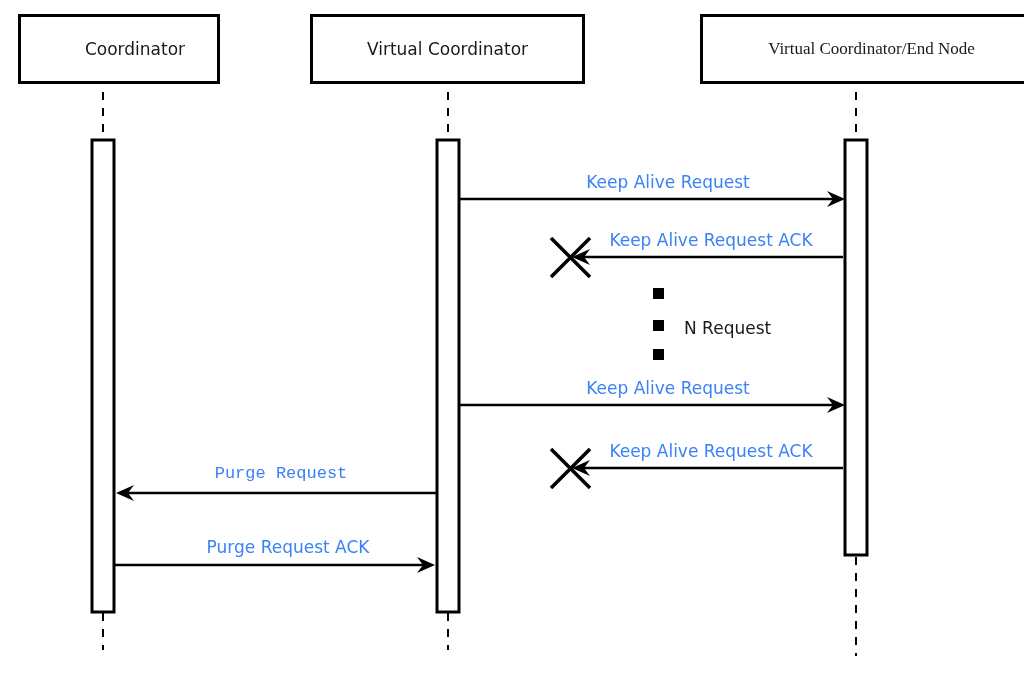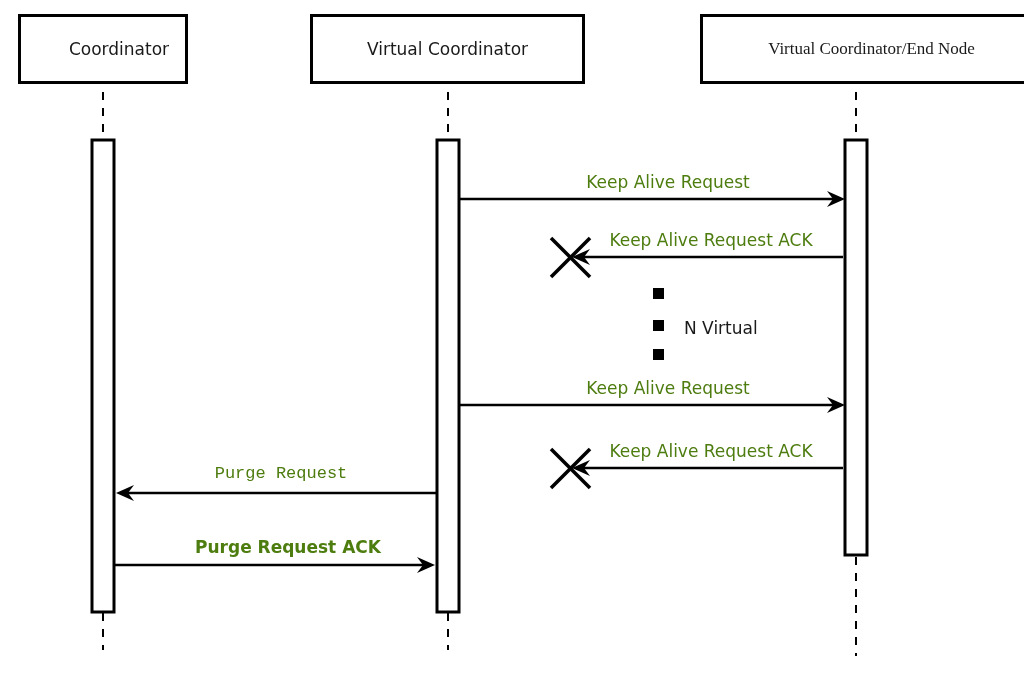--- a/index.html
+++ b/index.html
@@ -22,33 +22,33 @@
     border: 3px solid #000000;
     background: #ffffff;
     display: flex;
     align-items: center;
     justify-content: center;
     font-size: 17px;
     color: #1a1a1a;
     box-sizing: border-box;
     white-space: nowrap;
   }
-  #actor-0 { left: 18px;  width: 170px; padding-left: 32px; }
+  #actor-0 { left: 18px;  width: 202px; padding-left: 32px; }
   #actor-1 { left: 310px; width: 275px; align-items: center; }
   #actor-2 { left: 700px; width: 343px; font-family: Liberation Serif, serif; }
   .diagram-svg {
     position: absolute;
     left: 0;
     top: 0;
   }
   .msg-label {
     position: absolute;
     transform: translateX(-50%);
     font-size: 17px;
-    color: #4d7c0f;
+    color: #3b82f6;
     white-space: nowrap;
   }
   .annotation-label {
     position: absolute;
     font-size: 17px;
     color: #1a1a1a;
     white-space: nowrap;
   }
 </style>
 </head>
@@ -123,17 +123,17 @@
       <line x1="115" y1="565" x2="424" y2="565" stroke="#000" stroke-width="2.5"></line>
       <polygon points="435,565 417,557 423,565 417,573" fill="#000"></polygon>
     </g>
   </svg>
 
   <div class="msg-label" style="left:668px; top:172px;">Keep Alive Request</div>
   <div class="msg-label" style="left:711px; top:230px;">Keep Alive Request ACK</div>
   <div class="msg-label" style="left:668px; top:378px;">Keep Alive Request</div>
   <div class="msg-label" style="left:711px; top:441px;">Keep Alive Request ACK</div>
   <div class="msg-label" style="left:281px; top:464px;font-family:Liberation Mono, monospace;">Purge Request</div>
-  <div class="msg-label" style="left:288px; top:537px;font-weight:bold;">Purge Request ACK</div>
+  <div class="msg-label" style="left:288px; top:537px;">Purge Request ACK</div>
 
-  <div class="annotation-label" style="left:684px; top:318px;">N Virtual</div>
+  <div class="annotation-label" style="left:684px; top:318px;">N Request</div>
 
 </div>
 
 </body></html>

